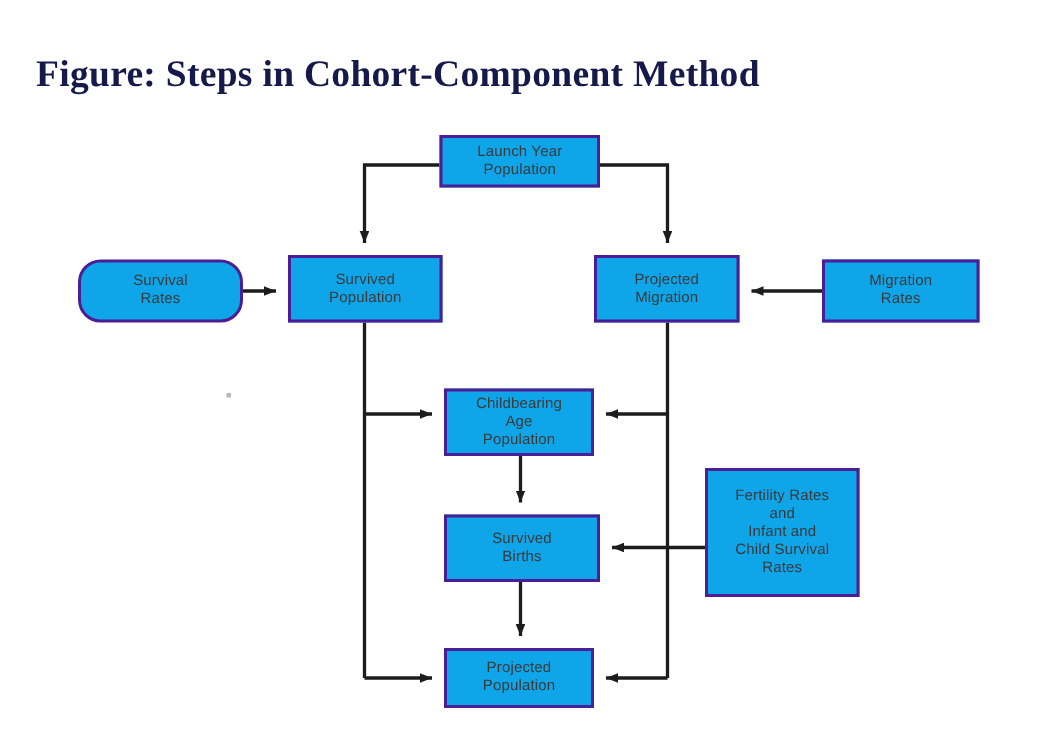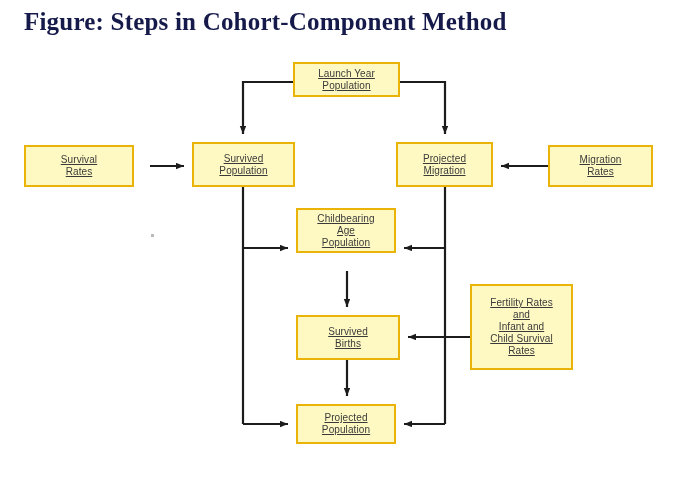--- a/index.html
+++ b/index.html
@@ -13,20 +13,21 @@
     font-family: "Liberation Sans", sans-serif;
     overflow: hidden;
     position: relative;
   }
 
   #page {
     position: relative;
     width: 693px;
     height: 436px;
     background: #ffffff;
+    margin-top: 28px;
   }
 
   
   .figure-title {
     position: absolute;
     left: 24px;
     top: 8px;
     font-family: "Liberation Serif", serif;
     font-weight: bold;
     font-size: 25px;
@@ -40,42 +41,41 @@
     position: absolute;
     left: 0;
     top: 0;
     width: 693px;
     height: 452px;
   }
 
   .node {
     position: absolute;
     box-sizing: border-box;
-    border: 2px solid #eab308;
-    background: #fef9c3;
+    border: 2px solid #4c1d95;
+    background: #0ea5e9;
     color: #3a3a3a;
     font-family: "Liberation Sans", sans-serif;
     font-size: 10px;
     line-height: 12px;
     text-align: center;
     display: flex;
     align-items: center;
     justify-content: center;
     white-space: pre-line;
     letter-spacing: 0.1px;
-    text-decoration: underline;
   }
 
   
   .n-launch       { left: 293px; top: 62px;  width: 107px; height: 35px; }
-  .n-survivalrate { left: 24px;  top: 145px; width: 110px; height: 42px; }
+  .n-survivalrate { left: 52px;  top: 145px; width: 110px; height: 42px; border-radius: 15px; }
   .n-survivedpop  { left: 192px; top: 142px; width: 103px; height: 45px; }
   .n-projmig      { left: 396px; top: 142px; width: 97px;  height: 45px; }
   .n-migrate      { left: 548px; top: 145px; width: 105px; height: 42px; }
-  .n-childbearing { left: 296px; top: 208px; width: 100px; height: 45px; }
+  .n-childbearing { left: 296px; top: 231px; width: 100px; height: 45px; }
   .n-survbirths   { left: 296px; top: 315px; width: 104px; height: 45px; }
   .n-fertility    { left: 470px; top: 284px; width: 103px; height: 86px; }
   .n-projpop      { left: 296px; top: 404px; width: 100px; height: 40px; }
 
   
   #wires {
     position: absolute;
     left: 0;
     top: 0;
     width: 693px;

